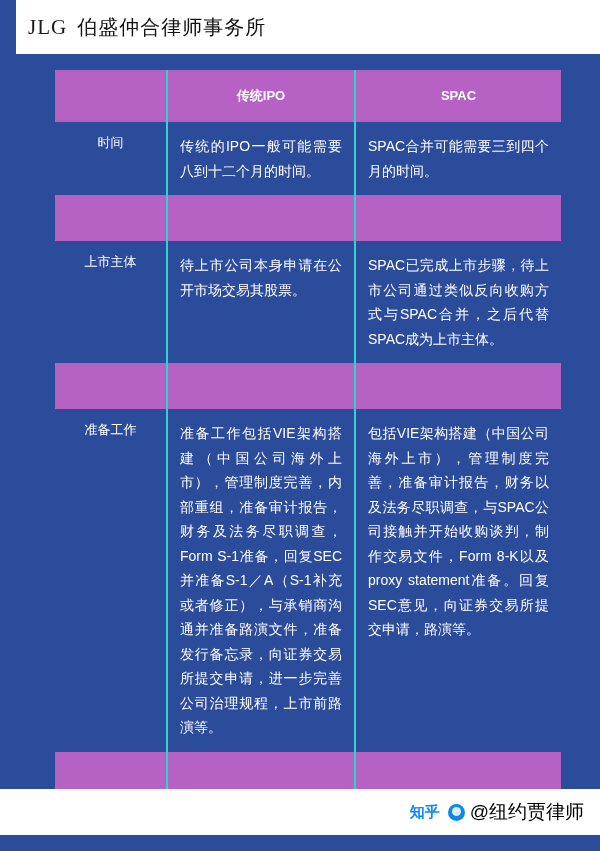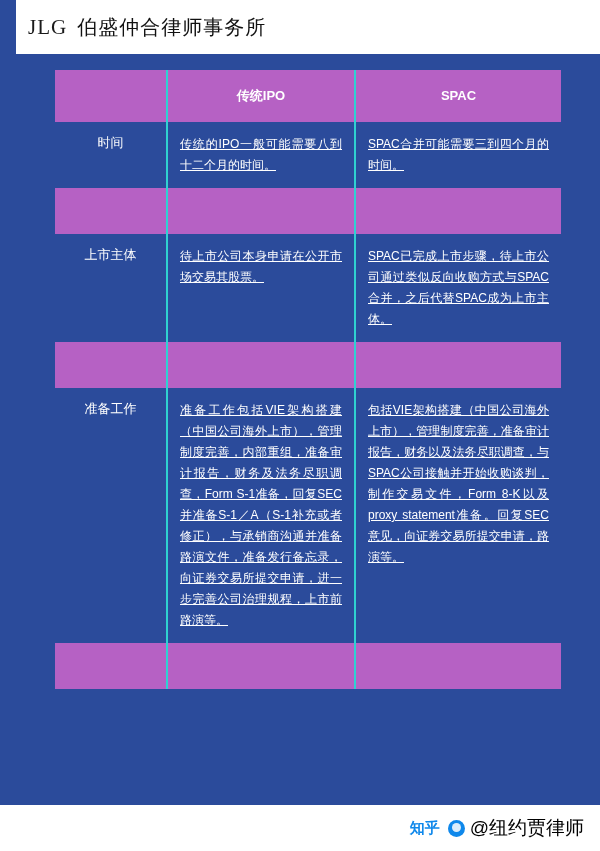--- a/index.html
+++ b/index.html
@@ -89,41 +89,40 @@
     color: #ffffff;
     font-size: 13px;
     font-weight: normal;
     text-align: center;
     vertical-align: middle;
     padding: 6px 4px;
   }
   .body-cell {
     background: #2b4b9b;
     color: #ffffff;
-    font-size: 12px;
+    font-size: 14px;
     line-height: 1.75;
     padding: 10px 12px 12px 12px;
     border-left: 2px solid #2fd1d1;
     text-align: justify;
-    text-decoration: underline;
   }
   .spacer-row td {
     background: #b661c4;
     height: 22px;
     padding: 0;
   }
   .spacer-row td.sp-divider {
     border-left: 2px solid #2fd1d1;
   }
 
   
   .footer {
     position: absolute;
     left: 0;
-    bottom: 0;
+    bottom: 16px;
     width: 600px;
     height: 46px;
     background: #ffffff;
     display: flex;
     align-items: center;
     justify-content: flex-end;
     padding-right: 16px;
     box-sizing: border-box;
   }
   .zhihu-logo {

